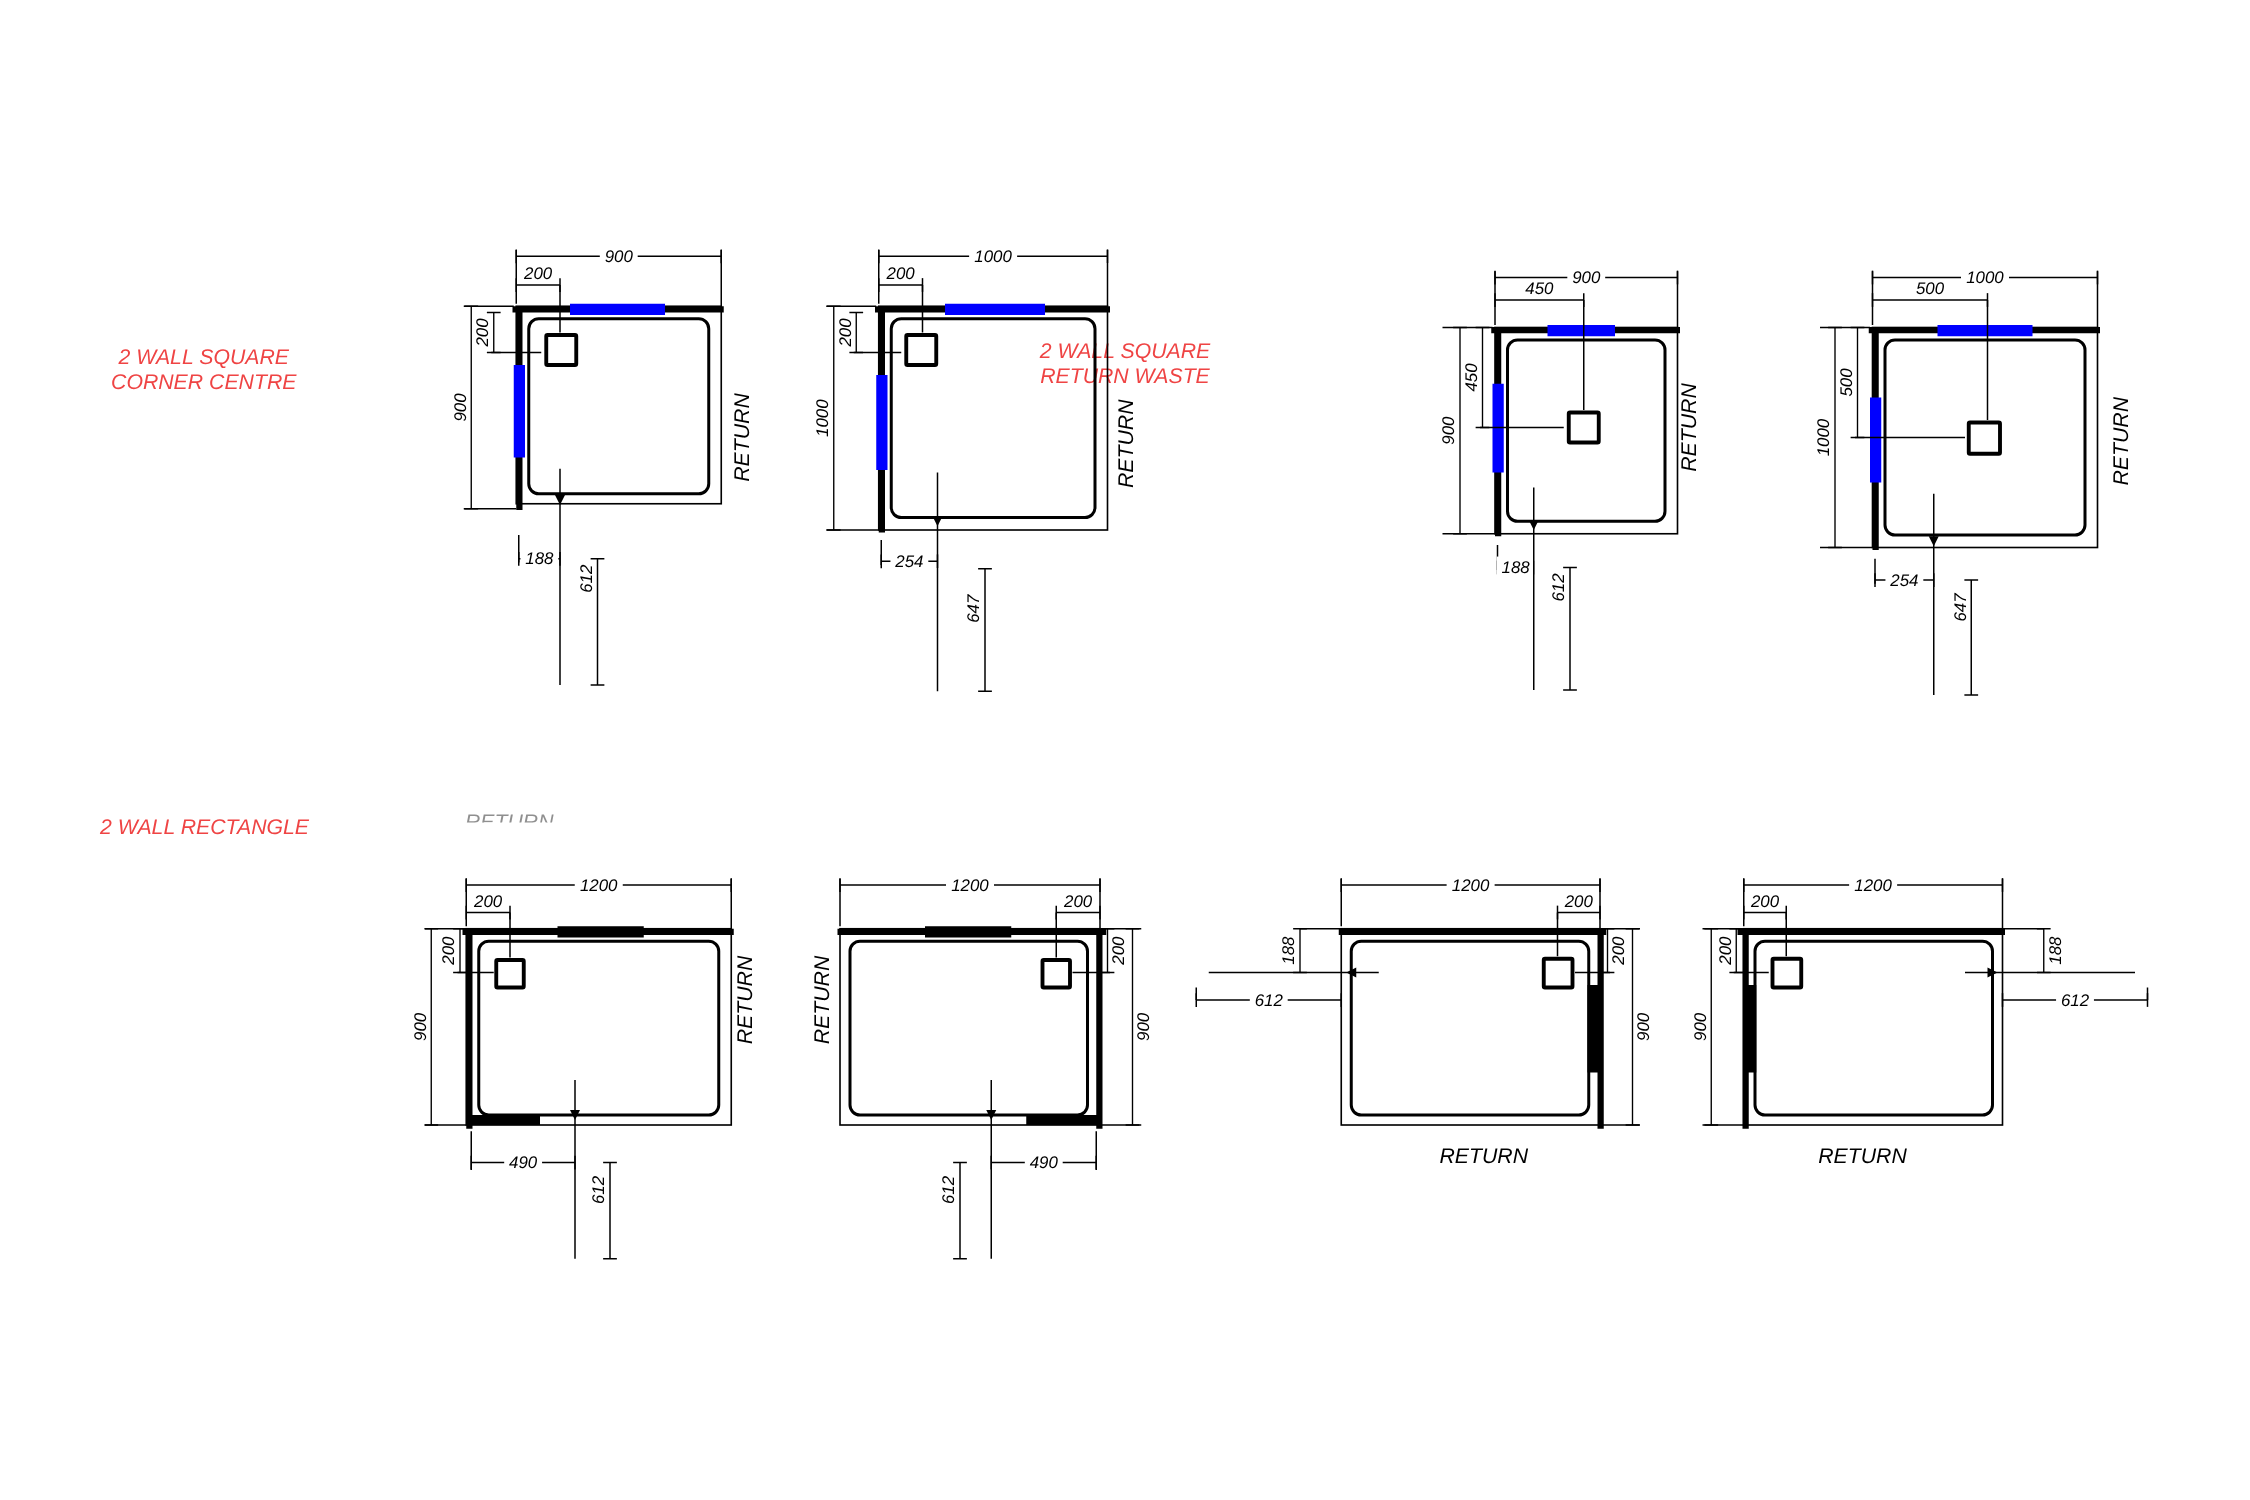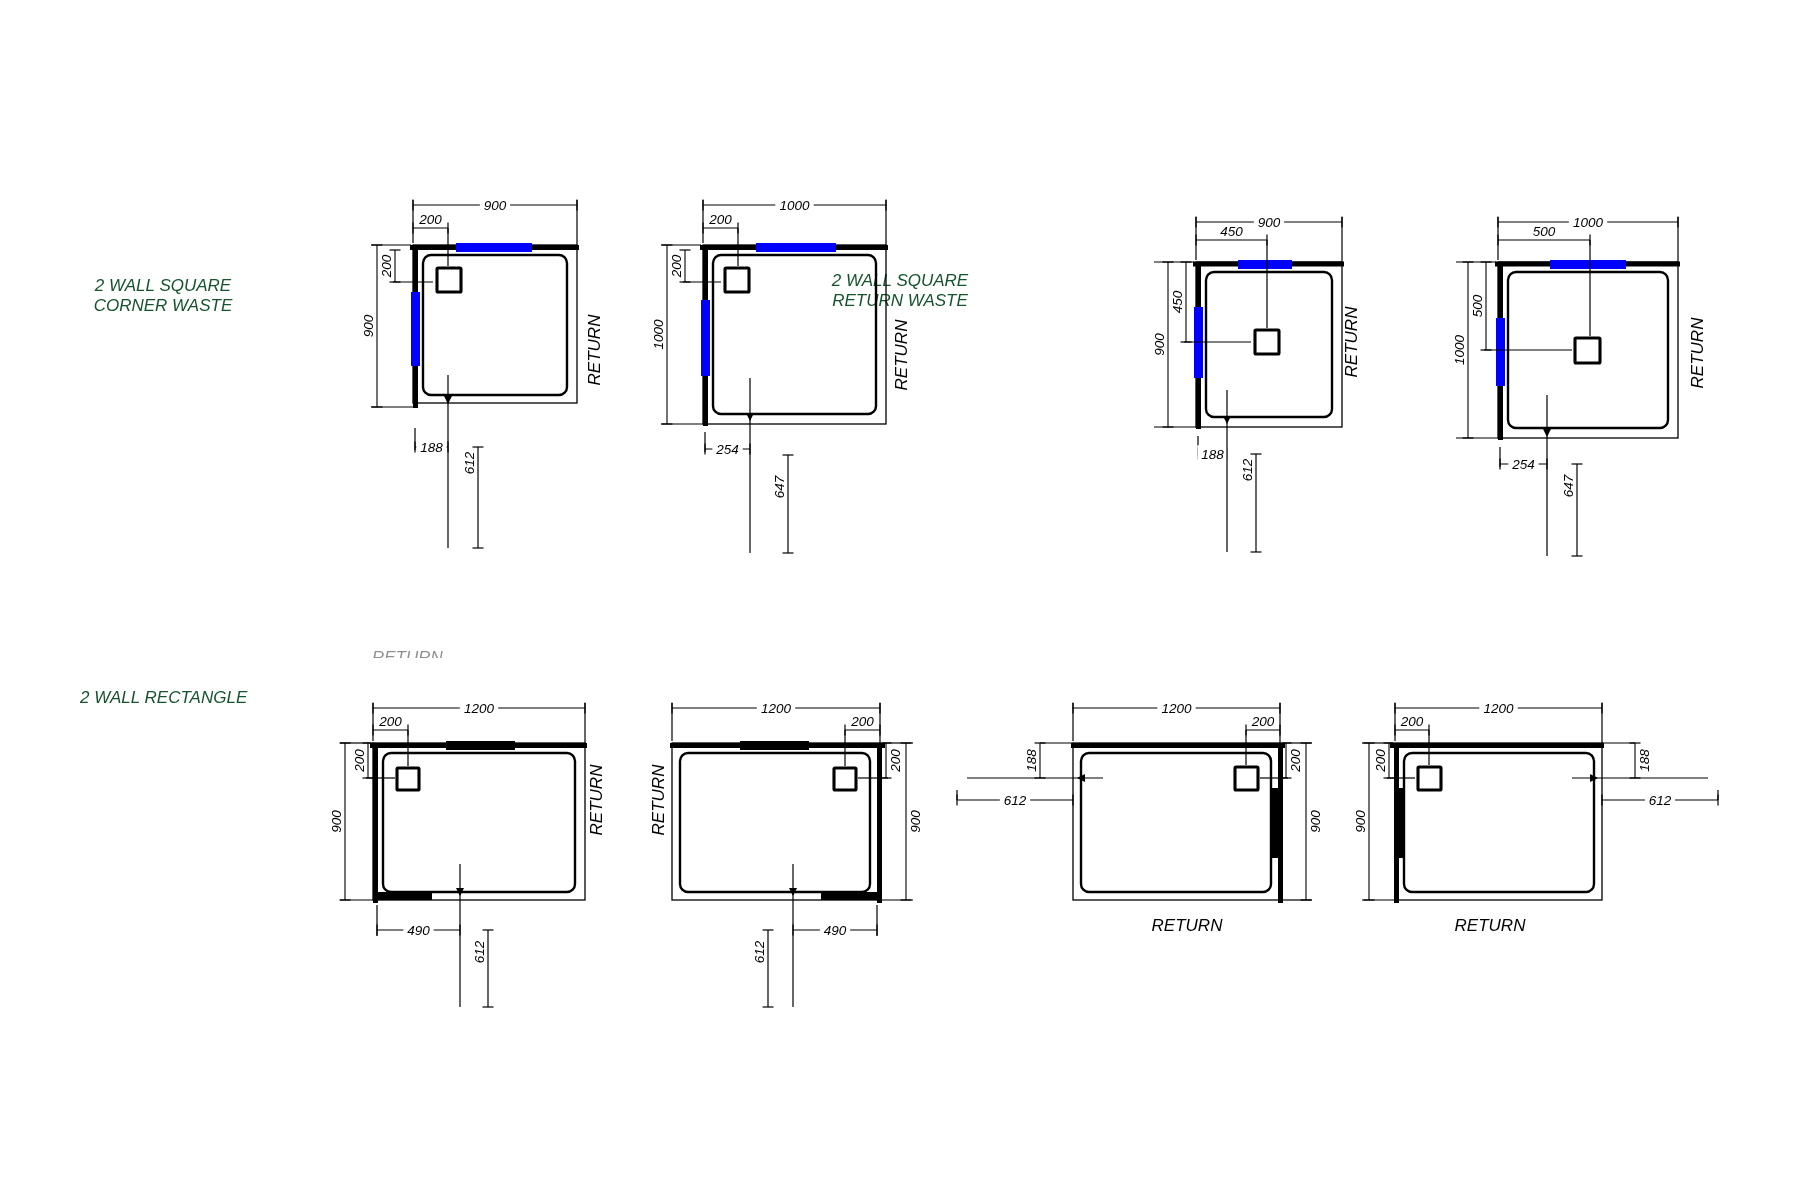--- a/index.html
+++ b/index.html
@@ -1,39 +1,39 @@
 <!DOCTYPE html>
 <html><head>
 <meta charset="utf-8">
 <style>
   html,body{margin:0;padding:0;}
   body{
     width:1800px;height:1200px;position:relative;background:#ffffff;
     font-family:"Liberation Sans",sans-serif;overflow:hidden;
   }
   .section-title{
-    position:absolute;color:#14532d;font-style:italic;font-size:17px;
+    position:absolute;color:#ef4444;font-style:italic;font-size:17px;
     line-height:20px;text-align:center;white-space:nowrap;
   }
   #title-corner{left:58px;top:276px;width:210px;}
   #title-centre{left:795px;top:271px;width:210px;}
-  #title-rect{left:80px;top:688px;width:220px;text-align:left;}
+  #title-rect{left:80px;top:652px;width:220px;text-align:left;}
   #clipped-return{
     position:absolute;left:372px;top:648px;width:86px;height:10px;
     overflow:hidden;opacity:.5;font-style:italic;font-size:17px;color:#222;
   }
   svg{position:absolute;left:0;top:0;}
   svg text{font-family:"Liberation Sans",sans-serif;font-style:italic;fill:#000;}
 </style>
 </head>
 <body>
 
 <div class="section-title" id="title-corner">
   <div>2 WALL SQUARE</div>
-  <div>CORNER WASTE</div>
+  <div>CORNER CENTRE</div>
 </div>
 <div class="section-title" id="title-centre">
   <div>2 WALL SQUARE</div>
   <div>RETURN WASTE</div>
 </div>
 <div class="section-title" id="title-rect">
   <div>2 WALL RECTANGLE</div>
 </div>
 
 <div id="clipped-return">RETURN</div>

